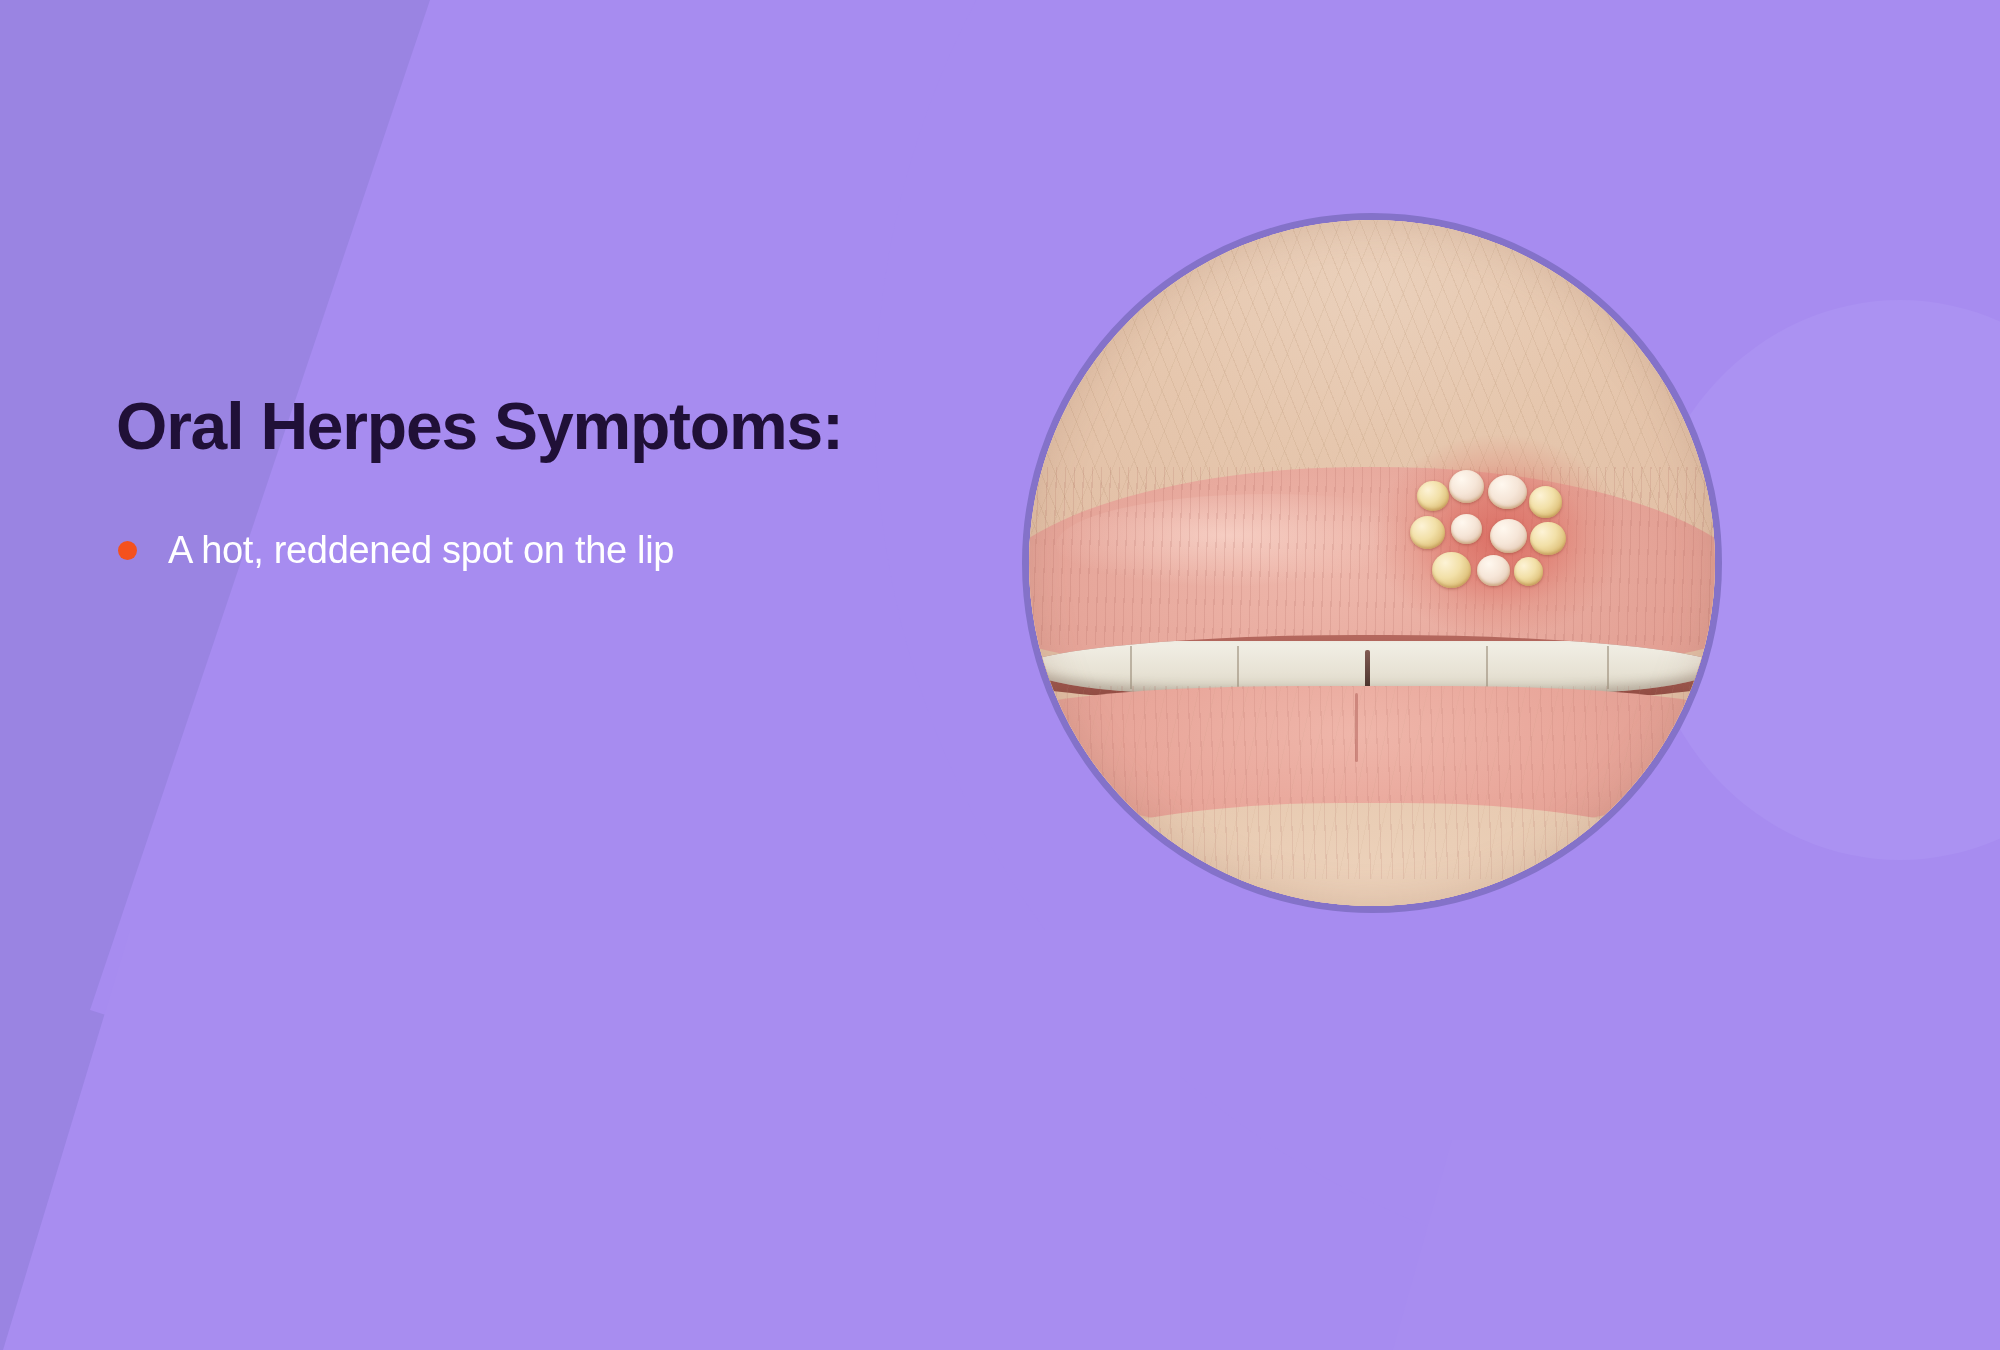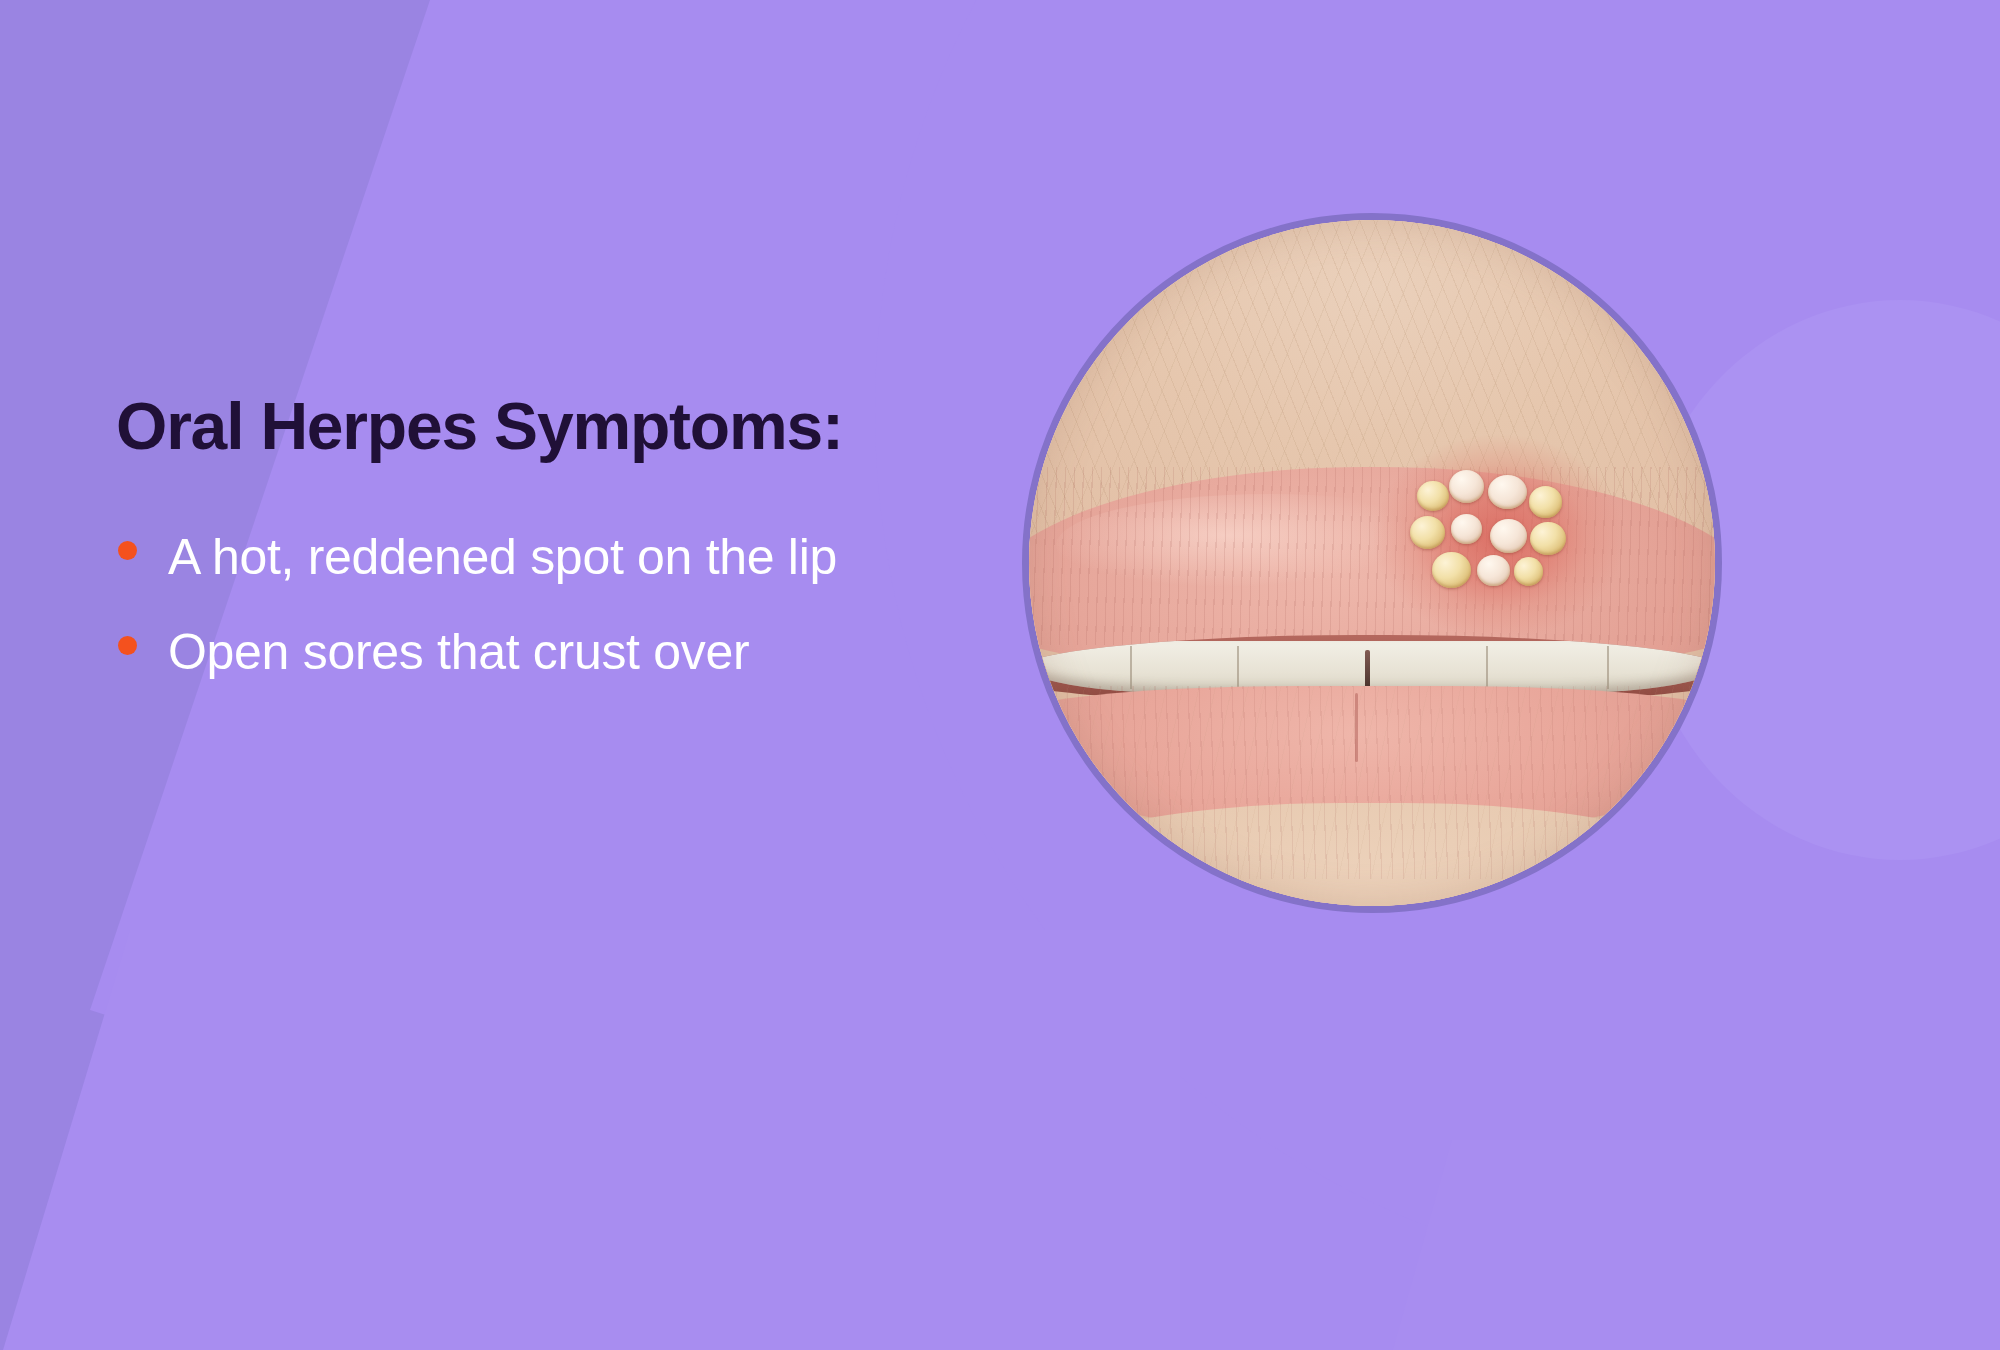--- a/index.html
+++ b/index.html
@@ -53,21 +53,21 @@
   .bullet{
     position:relative;padding-left:52px;margin-bottom:36px;
   }
   .bullet .dot{
     position:absolute;left:2px;top:13px;
     width:19px;height:19px;border-radius:50%;
     background:#f4511e;
   }
   .bullet .txt{
     display:block;
-    font-size:50px;color:#ffffff;line-height:1.17;
+    font-size:38px;color:#ffffff;line-height:1.17;
     letter-spacing:-0.3px;
   }
 
   
   .photo-wrap{
     position:absolute;left:1022px;top:213px;
     width:700px;height:700px;border-radius:50%;
     border:7px solid #8472c9;
     box-sizing:border-box;
     overflow:hidden;
@@ -199,24 +199,20 @@
 
     <div class="bullets">
 
       <div class="bullet">
         <span class="dot"></span>
         <span class="txt">A hot, reddened spot on the lip</span>
       </div>
 
 
 
-      <div class="bullet">
-        <span class="dot"></span>
-        <span class="txt">Open sores that crust over</span>
-      </div>
 
     </div>
   </div>
 
   <div class="photo-wrap">
     <div class="photo">
 
       <div class="skin"></div>
       <div class="texture-hairs"></div>
 

